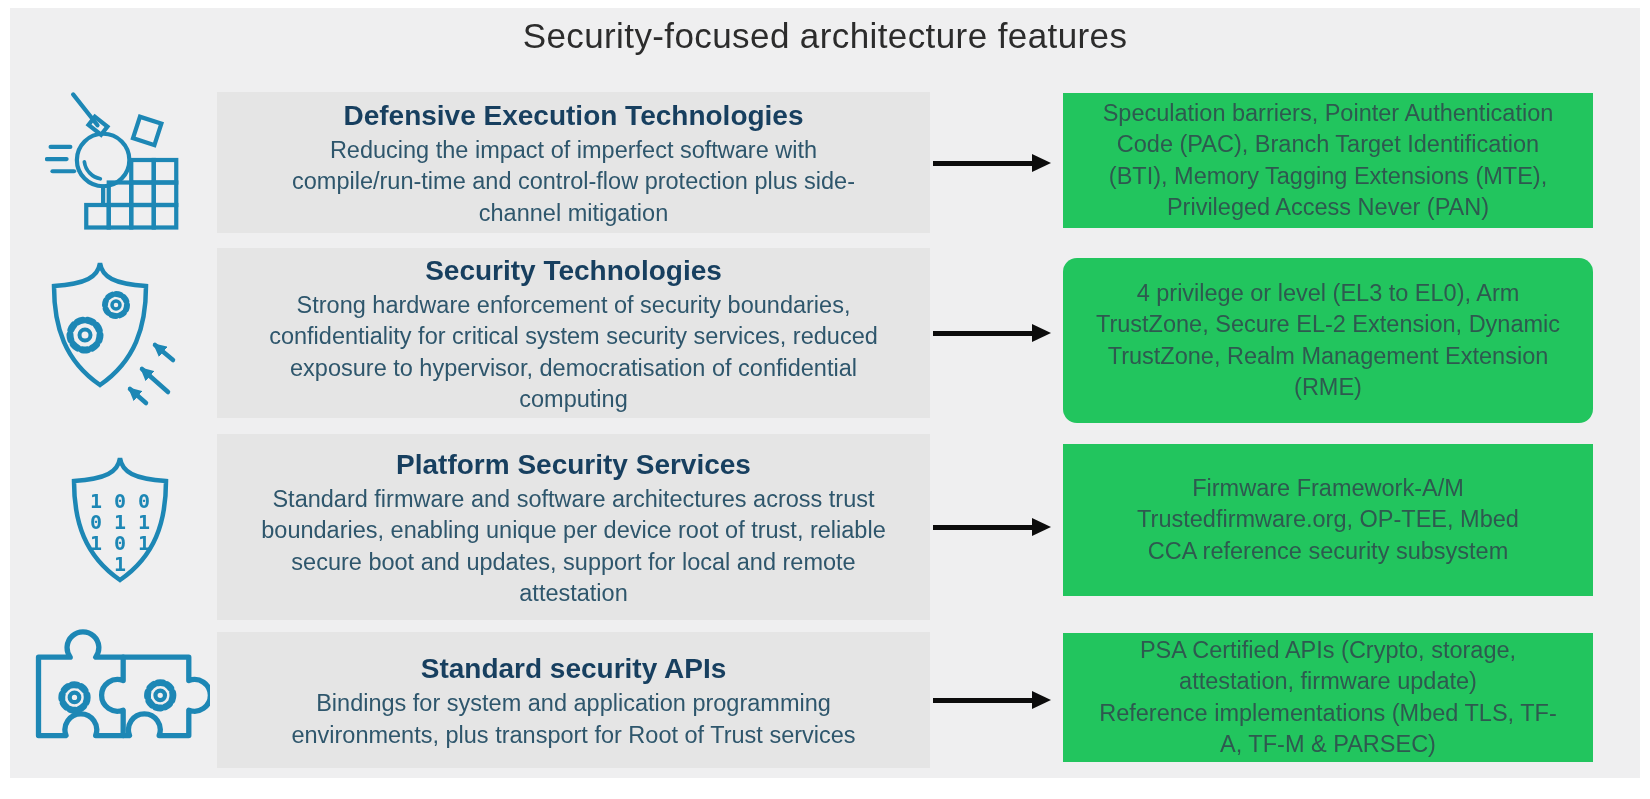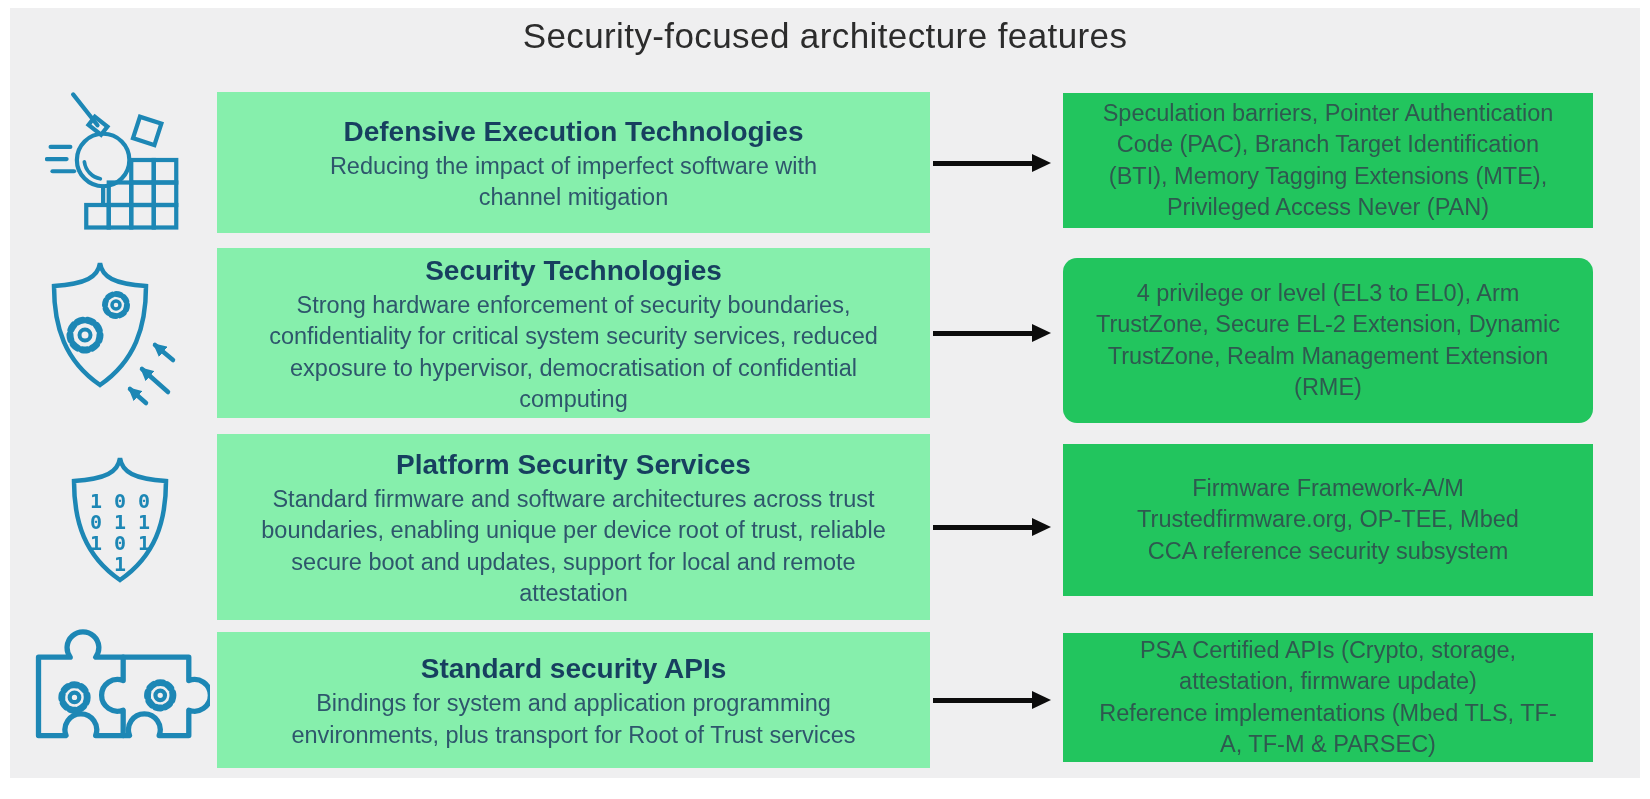--- a/index.html
+++ b/index.html
@@ -5,21 +5,21 @@
   html,body{margin:0;padding:0;background:#ffffff;}
   .stage{position:relative;width:1650px;height:799px;background:#ffffff;
          font-family:"Liberation Sans",sans-serif;overflow:hidden;}
   .canvas{position:absolute;left:10px;top:8px;width:1630px;height:770px;background:#efeff0;}
   .main-title{position:absolute;top:16px;left:0;width:100%;text-align:center;
               font-size:35px;font-weight:400;color:#2c2c2c;letter-spacing:.4px;}
   
   .icon{position:absolute;}
   .icon svg{display:block;}
   
-  .feature{position:absolute;left:217px;width:713px;background:#86efac;
+  .feature{position:absolute;left:217px;width:713px;background:#e5e5e5;
            display:flex;flex-direction:column;justify-content:center;align-items:center;
            text-align:center;box-sizing:border-box;padding:0 6px;}
   .feature .ft{font-size:28px;font-weight:700;color:#173f5f;line-height:1.4;}
   .feature .fd{font-size:23.5px;color:#2e566c;line-height:1.33;}
   
   .arrow{position:absolute;left:933px;width:118px;height:18px;}
   .arrow .shaft{position:absolute;left:0;top:7px;width:101px;height:5px;background:#0c0c0c;}
   .arrow .head{position:absolute;right:0;top:0;width:0;height:0;
                border-left:19px solid #0c0c0c;border-top:9px solid transparent;border-bottom:9px solid transparent;}
   
@@ -65,20 +65,21 @@
         <rect x="92" y="104" width="24" height="24"></rect>
       <rect x="116" y="104" width="24" height="24"></rect>
       <rect x="92" y="80" width="24" height="24"></rect>
         <rect x="116" y="80" width="24" height="24"></rect>
     </svg>
   </div>
 
   <div class="feature f1">
     <div class="ft">Defensive Execution Technologies</div>
     <div class="fd">Reducing the impact of imperfect software with</div>
+    <div class="fd">compile/run-time and control-flow protection plus side-</div>
     <div class="fd">channel mitigation</div>
   </div>
 
   <div class="arrow a1">
       <span class="shaft"></span>
       <span class="head"></span>
     </div>
 
   <div class="details g1">
     <div>Speculation barriers, Pointer Authentication</div>

